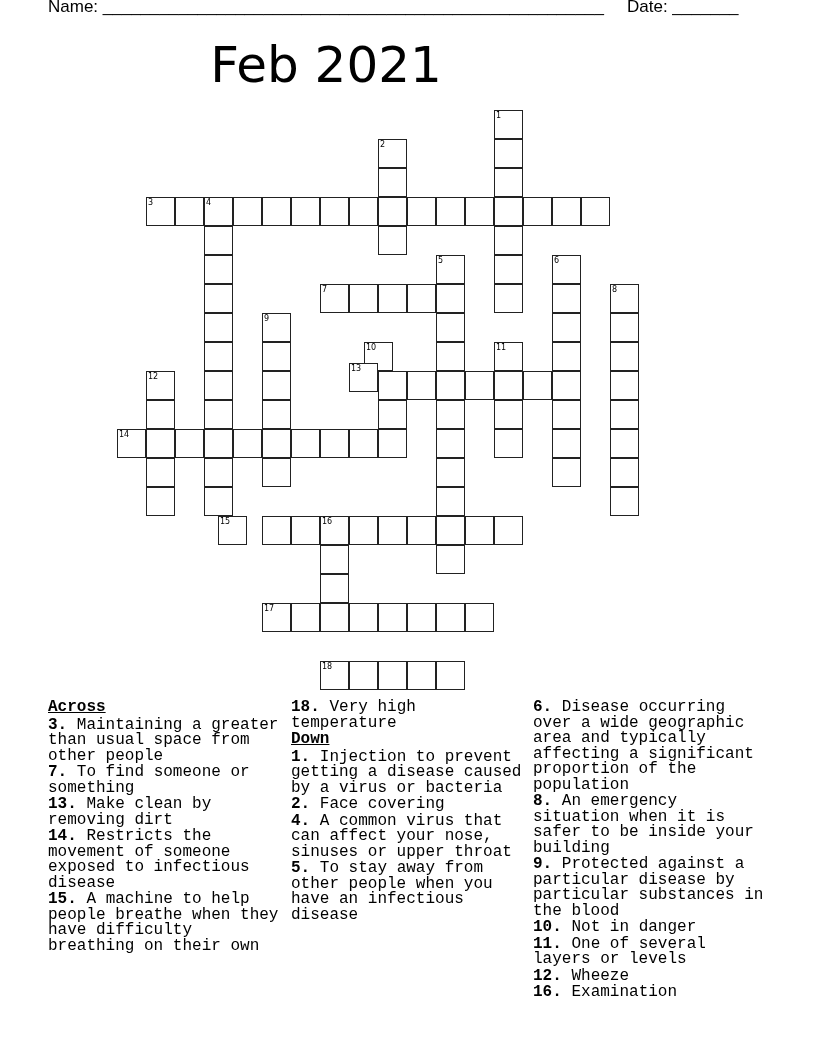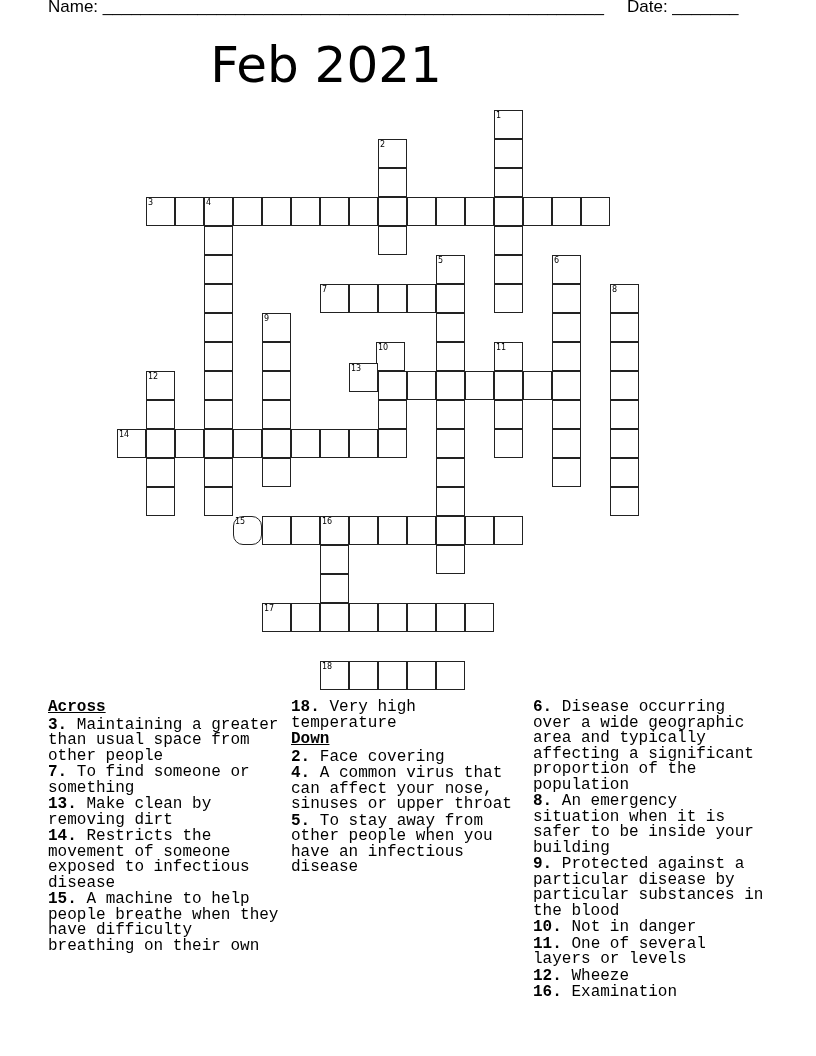--- a/index.html
+++ b/index.html
@@ -110,21 +110,21 @@
     <div class="cell" style="left: 610px; top: 458px;"></div>
     <div class="cell" style="left: 610px; top: 487px;"></div>
     <div class="cell" style="left: 262px; top: 313px;">
       <span class="num">9</span>
     </div>
     <div class="cell" style="left: 262px; top: 342px;"></div>
     <div class="cell" style="left: 262px; top: 371px;"></div>
     <div class="cell" style="left: 262px; top: 400px;"></div>
     <div class="cell" style="left: 262px; top: 429px;"></div>
     <div class="cell" style="left: 262px; top: 458px;"></div>
-    <div class="cell" style="left: 376px; top: 342px;">
+    <div class="cell" style="left: 364px; top: 342px;">
       <span class="num">10</span>
     </div>
     <div class="cell" style="left: 378px; top: 371px;"></div>
     <div class="cell" style="left: 378px; top: 400px;"></div>
     <div class="cell" style="left: 378px; top: 429px;"></div>
     <div class="cell" style="left: 494px; top: 342px;">
       <span class="num">11</span>
     </div>
     <div class="cell" style="left: 494px; top: 371px;"></div>
     <div class="cell" style="left: 494px; top: 400px;"></div>
@@ -143,21 +143,21 @@
     <div class="cell" style="left: 465px; top: 371px;"></div>
     <div class="cell" style="left: 523px; top: 371px;"></div>
     <div class="cell" style="left: 117px; top: 429px;">
       <span class="num">14</span>
     </div>
     <div class="cell" style="left: 175px; top: 429px;"></div>
     <div class="cell" style="left: 233px; top: 429px;"></div>
     <div class="cell" style="left: 291px; top: 429px;"></div>
     <div class="cell" style="left: 320px; top: 429px;"></div>
     <div class="cell" style="left: 349px; top: 429px;"></div>
-    <div class="cell" style="left: 233px; top: 516px; border-radius: 10px;">
+    <div class="cell" style="left: 218px; top: 516px;">
       <span class="num">15</span>
     </div>
     <div class="cell" style="left: 262px; top: 516px;"></div>
     <div class="cell" style="left: 291px; top: 516px;"></div>
     <div class="cell" style="left: 320px; top: 516px;">
       <span class="num">16</span>
     </div>
     <div class="cell" style="left: 349px; top: 516px;"></div>
     <div class="cell" style="left: 378px; top: 516px;"></div>
     <div class="cell" style="left: 407px; top: 516px;"></div>
@@ -189,20 +189,21 @@
   <div class="clue"><b>3.</b> <span>Maintaining a greater than usual space from other people</span></div>
   <div class="clue"><b>7.</b> <span>To find someone or something</span></div>
   <div class="clue"><b>13.</b> <span>Make clean by removing dirt</span></div>
   <div class="clue"><b>14.</b> <span>Restricts the movement of someone exposed to infectious disease</span></div>
   <div class="clue"><b>15.</b> <span>A machine to help people breathe when they have difficulty breathing on their own</span></div>
 </div>
 
 <div class="clues" id="col2">
   <div class="clue"><b>18.</b> <span>Very high temperature</span></div>
   <div class="head">Down</div>
+  <div class="clue"><b>1.</b> <span>Injection to prevent getting a disease caused by a virus or bacteria</span></div>
   <div class="clue"><b>2.</b> <span>Face covering</span></div>
   <div class="clue"><b>4.</b> <span>A common virus that can affect your nose, sinuses or upper throat</span></div>
   <div class="clue"><b>5.</b> <span>To stay away from other people when you have an infectious disease</span></div>
 </div>
 
 <div class="clues" id="col3">
   <div class="clue"><b>6.</b> <span>Disease occurring over a wide geographic area and typically affecting a significant proportion of the population</span></div>
   <div class="clue"><b>8.</b> <span>An emergency situation when it is safer to be inside your building</span></div>
   <div class="clue"><b>9.</b> <span>Protected against a particular disease by particular substances in the blood</span></div>
   <div class="clue"><b>10.</b> <span>Not in danger</span></div>

